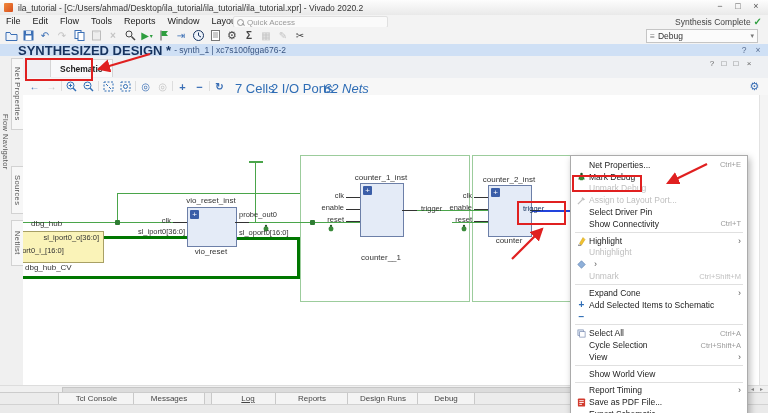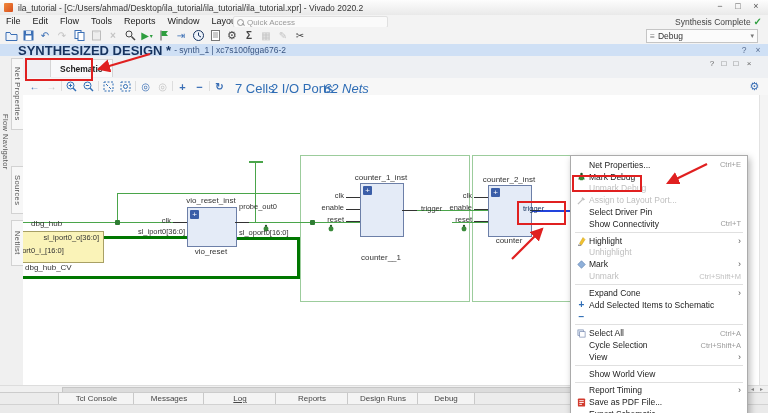--- a/index.html
+++ b/index.html
@@ -298,21 +298,21 @@
     <div class="plabel" style="left:-5px;top:151px;">port0_i_[16:0]</div>
 
     <div class="blk" style="left:164px;top:112px;width:48px;height:38px;"></div>
     <div class="expand" style="left:167px;top:115px;">+</div>
     <div class="btitle" style="left:140px;top:101px;width:96px;">vio_reset_inst</div>
     <div class="btitle" style="left:164px;top:152px;width:48px;">vio_reset</div>
     <div class="stub" style="left:150px;top:127px;width:14px;"></div>
     <div class="plabel" style="left:120px;top:121px;width:28px;text-align:right;">clk</div>
     <div class="plabel" style="left:95px;top:132px;width:67px;text-align:right;">sl_iport0[36:0]</div>
     <div class="stub" style="left:212px;top:127px;width:14px;"></div>
-    <div class="plabel" style="left:216px;top:107px;text-align:center;">probe_out0</div>
+    <div class="plabel" style="left:216px;top:115px;text-align:center;">probe_out0</div>
     <div class="plabel" style="left:216px;top:133px;">sl_oport0[16:0]</div>
 
     <div class="blk" style="left:337px;top:88px;width:42px;height:52px;"></div>
     <div class="expand" style="left:340px;top:91px;">+</div>
     <div class="btitle" style="left:320px;top:78px;width:76px;">counter_1_inst</div>
     <div class="btitle" style="left:337px;top:158px;width:42px;">counter__1</div>
     <div class="stub" style="left:323px;top:102px;width:14px;"></div>
     <div class="stub" style="left:323px;top:114px;width:14px;"></div>
     <div class="stub" style="left:323px;top:126px;width:14px;"></div>
     <div class="plabel" style="left:295px;top:96px;width:26px;text-align:right;">clk</div>
@@ -394,21 +394,20 @@
     <div class="cm-item disabled">
         <span class="cm-ico"></span>
         <span class="cm-label">Unhighlight</span>
       </div>
     <div class="cm-item">
         <span class="cm-ico">
           <svg width="9" height="9" viewBox="0 0 10 10">
             <path d="M5 .8l4.2 4.2L5 9.2.8 5z" fill="#8fb0d9" stroke="#4a6fa5" stroke-width=".6"></path>
           </svg>
         </span>
-        <span class="cm-label">Mark</span>
         <span class="cm-sub">›</span>
       </div>
     <div class="cm-item disabled">
         <span class="cm-ico"></span>
         <span class="cm-label">Unmark</span>
         <span class="cm-short">Ctrl+Shift+M</span>
       </div>
     <div class="cm-sep"></div>
     <div class="cm-item">
         <span class="cm-ico"></span>
@@ -488,21 +487,21 @@
     <span class="harr" style="right:5px;">▸</span>
   </div>
 
   <div class="btabs">
     <div class="btab" style="left:58px;width:75px;">
         <span>Tcl Console</span>
       </div>
     <div class="btab" style="left:133px;width:70px;">
         <span>Messages</span>
       </div>
-    <div class="btab" style="left:203px;width:72px;text-decoration:underline;">
+    <div class="btab" style="left:211px;width:72px;text-decoration:underline;">
         <span>Log</span>
       </div>
     <div class="btab" style="left:275px;width:72px;">
         <span>Reports</span>
       </div>
     <div class="btab" style="left:347px;width:70px;">
         <span>Design Runs</span>
       </div>
     <div class="btab" style="left:417px;width:56px;">
         <span>Debug</span>

